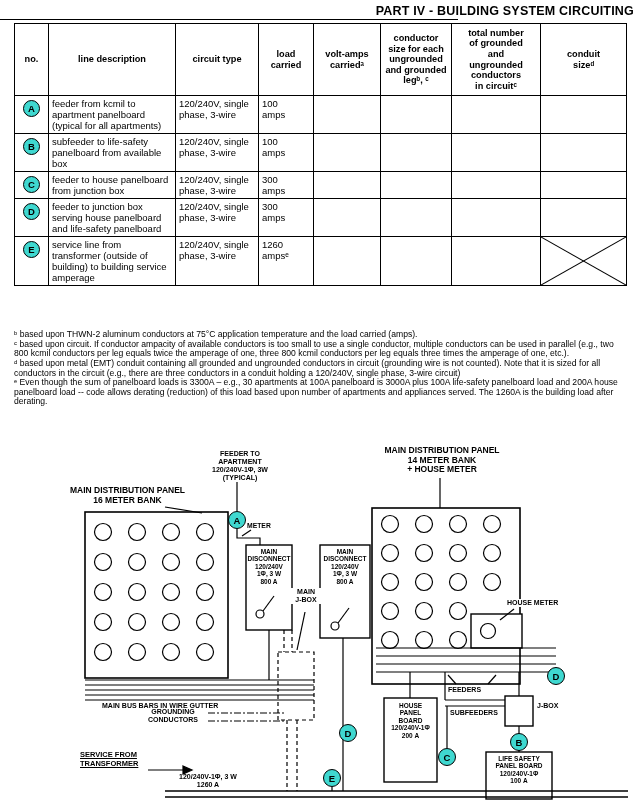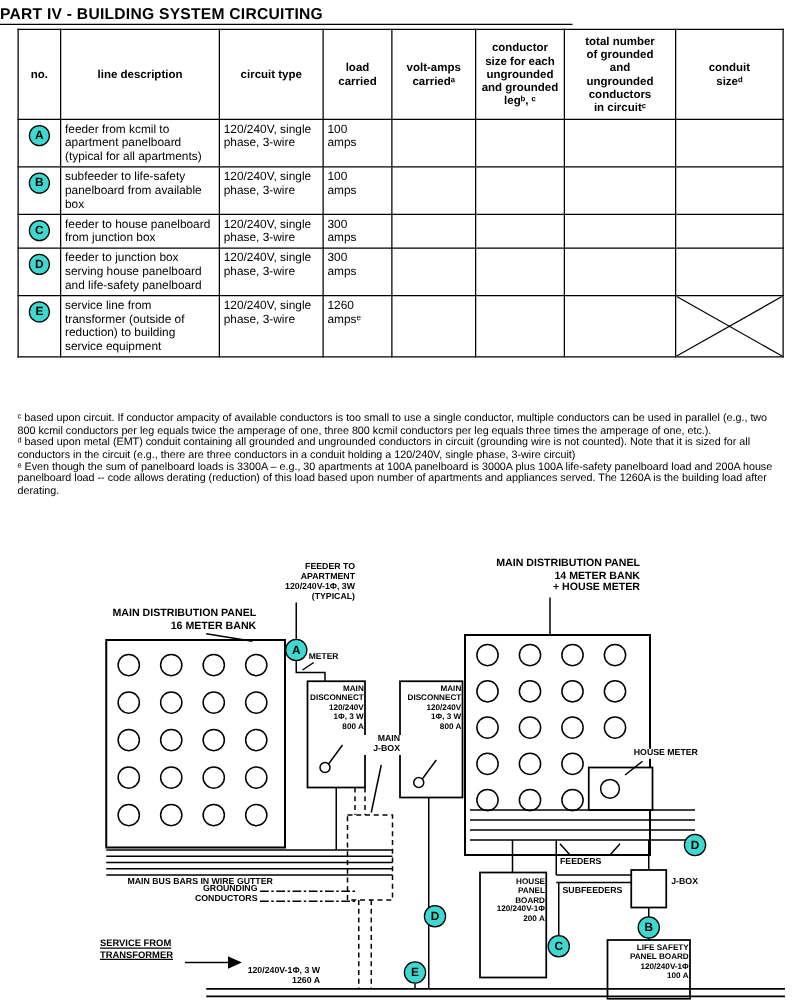--- a/index.html
+++ b/index.html
@@ -1,20 +1,20 @@
 <!DOCTYPE html>
 <html style="--marker-color: #3fd8d0;"><head>
 <meta charset="utf-8">
 <style>
   * { box-sizing: border-box; margin: 0; padding: 0; }
   html, body { background: #fff; }
   body { font-family: "Liberation Sans", "DejaVu Sans", sans-serif; color: #000; }
   .page { position: relative; width: 634px; height: 801px; background: #fff; overflow: hidden; }
 
-  .title { position: absolute; top: 4px; left: 0; width: 100%; text-align: left;
+  .title { position: absolute; top: 4px; left: 0; width: 100%; text-align: right;
            font-size: 12.5px; font-weight: bold; letter-spacing: .2px; }
   .title-rule { position: absolute; top: 19px; left: 0; width: 458px; border-top: 1.2px solid #000; }
 
   table.circuit { position: absolute; top: 23px; left: 14px; width: 612px;
                   border-collapse: collapse; table-layout: fixed; }
   .circuit th, .circuit td { border: 1px solid #000; }
   .circuit th { font-size: 9.2px; font-weight: bold; text-align: center; vertical-align: middle;
                 white-space: pre-line; height: 72px; padding: 2px; line-height: 1.15; }
   .circuit td { font-size: 9.5px; vertical-align: top; padding: 2px 3px; line-height: 1.16; }
   td.c-no { text-align: center; padding-top: 4px; }
@@ -29,21 +29,21 @@
   .dm { position: absolute; width: 18px; height: 18px; z-index: 5; }
 
   .footnotes { position: absolute; top: 330px; left: 14px; width: 608px;
                font-size: 8.6px; line-height: 1.12; }
   .footnotes p { margin: 0; }
 
   .diagram { position: absolute; top: 430px; left: 0; width: 634px; height: 371px; }
   .diagram > svg.wires { position: absolute; left: 0; top: 0; }
   .lbl { position: absolute; font-weight: bold; font-size: 7px; line-height: 1.14;
          white-space: pre-line; }
-  .lbl.c { text-align: right; }
+  .lbl.c { text-align: center; }
   .lbl.bg { background: #fff; padding: 0 1px; }
   .boxtxt { font-size: 6.5px; }
 </style>
 </head>
 <body>
 
 <div class="page">
 
   <div class="title">PART IV - BUILDING SYSTEM CIRCUITING</div>
   <div class="title-rule"></div>
@@ -123,38 +123,39 @@
         <td>120/240V, single phase, 3-wire</td>
         <td class="c-load">300
 amps</td>
         <td></td>
         <td></td>
         <td></td>
         <td></td>
       </tr>
       <tr>
         <td class="c-no"><span class="marker">E</span></td>
-        <td>service line from transformer (outside of reduction) to building service equipment</td>
+        <td>service line from transformer (outside of building) to building service amperage</td>
         <td>120/240V, single phase, 3-wire</td>
         <td class="c-load">1260
 ampsᵉ</td>
         <td></td>
         <td></td>
         <td></td>
         <td class="x-cell">
           <svg class="xmark" viewBox="0 0 100 100" preserveAspectRatio="none">
             <line x1="0" y1="0" x2="100" y2="100" stroke="#000" stroke-width="1" vector-effect="non-scaling-stroke"></line>
             <line x1="0" y1="100" x2="100" y2="0" stroke="#000" stroke-width="1" vector-effect="non-scaling-stroke"></line>
           </svg>
         </td>
       </tr>
     </tbody>
   </table>
 
   <div class="footnotes">
+    <p>ᵇ based upon THWN-2 aluminum conductors at 75°C application temperature and the load carried (amps).</p>
     <p>ᶜ based upon circuit. If conductor ampacity of available conductors is too small to use a single conductor, multiple conductors can be used in parallel (e.g., two 800 kcmil conductors per leg equals twice the amperage of one, three 800 kcmil conductors per leg equals three times the amperage of one, etc.).</p>
     <p>ᵈ based upon metal (EMT) conduit containing all grounded and ungrounded conductors in circuit (grounding wire is not counted). Note that it is sized for all conductors in the circuit (e.g., there are three conductors in a conduit holding a 120/240V, single phase, 3-wire circuit)</p>
     <p>ᵉ Even though the sum of panelboard loads is 3300A – e.g., 30 apartments at 100A panelboard is 3000A plus 100A life-safety panelboard load and 200A house panelboard load -- code allows derating (reduction) of this load based upon number of apartments and appliances served. The 1260A is the building load after derating.</p>
   </div>
 
   <div class="diagram">
     <svg class="wires" width="634" height="371" viewBox="0 0 634 371">
       <defs>
         <g id="mrow4">
           <circle cx="0" cy="0" r="8.5"></circle>

